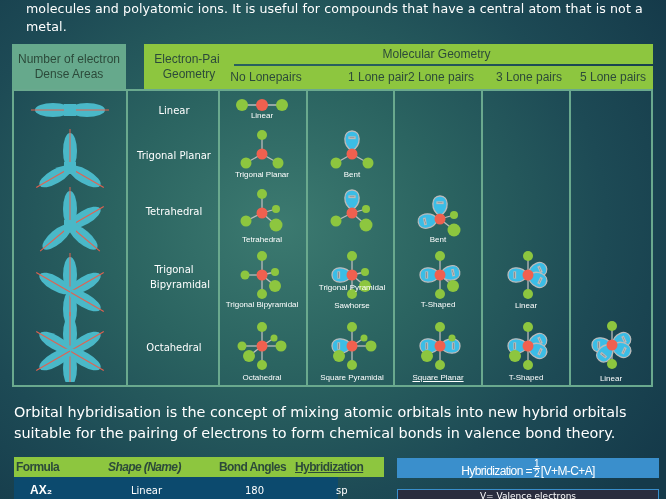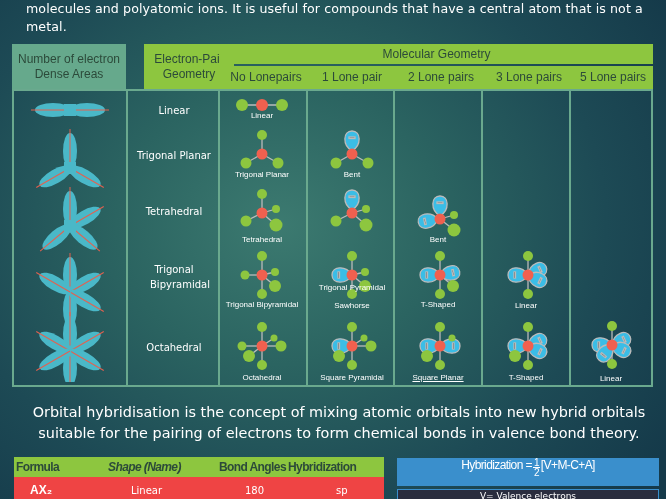--- a/index.html
+++ b/index.html
@@ -8,41 +8,41 @@
     background:radial-gradient(ellipse 70% 80% at 42% 45%, #3c7a70 0%, #2b6461 35%, #1d4a55 70%, #153a4a 100%);}
   .intro{position:absolute;left:14px;top:0px;width:640px;font-size:12.6px;line-height:18px;color:#fff;letter-spacing:0.1px;margin-left:12px;}
   .hdr{position:absolute;font-family:"Liberation Sans",sans-serif;font-size:12px;color:#2c4a3a;text-align:center;line-height:15px;display:flex;align-items:center;justify-content:center;box-sizing:border-box;}
   .hdr-green{background:#8dc63f;}
   .hdr-teal{background:#66a98c;}
   .grid{position:absolute;left:12px;top:89px;width:641px;height:298px;border:2px solid #6aa98e;box-sizing:border-box;}
   .vline{position:absolute;top:89px;height:298px;width:2px;background:#6aa98e;}
   .egeo{position:absolute;left:128px;width:92px;text-align:center;font-size:10px;line-height:15px;color:#fff;}
   .shape{position:absolute;}
   .lbl{position:absolute;font-family:"Liberation Sans",sans-serif;font-size:8px;color:#fff;text-align:center;width:100px;white-space:nowrap;}
-  .para2{position:absolute;left:14px;top:402px;width:650px;font-size:14.4px;line-height:21px;color:#fff;text-align:center;}
+  .para2{position:absolute;left:14px;top:402px;width:650px;font-size:14.4px;line-height:21px;color:#fff;}
   .tbl-hdr{position:absolute;left:14px;top:457px;width:370px;height:20px;background:#8dc63f;color:#2c4a3a;font-family:"Liberation Sans",sans-serif;font-weight:bold;font-size:12px;letter-spacing:-0.6px;}
   .tbl-hdr span,.tbl-row span{position:absolute;top:3px;}
-  .tbl-row{position:absolute;left:14px;top:477px;width:370px;height:22px;background:#ef4444;font-size:10px;}
+  .tbl-row{position:absolute;left:14px;top:477px;width:324px;height:22px;background:#0c4a6e;font-size:10px;}
   .tbl-row span{top:8px;}
-  .formula-box{position:absolute;left:397px;top:458px;width:262px;height:28px;background:#3a8fcc;color:#fff;font-family:"Liberation Sans",sans-serif;font-size:12px;letter-spacing:-0.6px;display:flex;align-items:flex-start;justify-content:center;}
+  .formula-box{position:absolute;left:397px;top:458px;width:262px;height:20px;background:#3a8fcc;color:#fff;font-family:"Liberation Sans",sans-serif;font-size:12px;letter-spacing:-0.6px;display:flex;align-items:flex-end;justify-content:center;}
   .frac{display:inline-flex;flex-direction:column;align-items:center;font-size:10px;line-height:9px;margin:0 1px;}
   .frac .num{border-bottom:1px solid #fff;padding:0 1px;}
   .legend-box{position:absolute;left:397px;top:489px;width:262px;height:14px;background:#2a2d3e;border:1px solid #3a8fcc;box-sizing:border-box;color:#fff;font-size:9px;text-align:center;line-height:12px;}
 </style>
 </head>
 <body>
 
 <div class="intro">molecules and polyatomic ions. It is useful for compounds that have a central atom that is not a metal.</div>
 
 <div class="hdr hdr-teal" style="left:12px;top:44px;width:114px;height:45px;">Number of electron Dense Areas</div>
 <div class="hdr hdr-green" style="left:144px;top:44px;width:90px;height:45px;">Electron-Pair Geometry</div>
 <div class="hdr hdr-green" style="left:220px;top:44px;width:433px;height:20px;">Molecular Geometry</div>
 <div class="hdr hdr-green" style="left:220px;top:66px;width:433px;height:23px;justify-content:flex-start;">
   <span style="position:absolute;left:4px;width:84px;">No Lonepairs</span>
-  <span style="position:absolute;left:92px;width:80px;">1 Lone pair</span>
+  <span style="position:absolute;left:108px;width:80px;text-align:right;">1 Lone pair</span>
   <span style="position:absolute;left:178px;width:86px;">2 Lone pairs</span>
   <span style="position:absolute;left:266px;width:86px;">3 Lone pairs</span>
   <span style="position:absolute;left:353px;width:80px;">5 Lone pairs</span>
 </div>
 
 <div class="grid"></div>
 <div class="vline" style="left:126px;"></div>
 <div class="vline" style="left:218px;"></div>
 <div class="vline" style="left:306px;"></div>
 <div class="vline" style="left:393px;"></div>
@@ -339,21 +339,21 @@
 <div class="lbl" style="left:388px;top:373px;text-decoration:underline;">Square Planar</div>
 <div class="lbl" style="left:476px;top:373px;">T-Shaped</div>
 <div class="lbl" style="left:561px;top:374px;">Linear</div>
 
 <div class="para2">Orbital hybridisation is the concept of mixing atomic orbitals into new hybrid orbitals suitable for the pairing of electrons to form chemical bonds in valence bond theory.</div>
 
 <div class="tbl-hdr">
   <span style="left:2px;">Formula</span>
   <span style="left:94px;font-style:italic;">Shape (Name)</span>
   <span style="left:205px;">Bond Angles</span>
-  <span style="left:274px;">Hybridization</span>
+  <span style="left:281px;text-decoration:underline;">Hybridization</span>
 </div>
 <div class="tbl-row">
   <span style="left:16px;font-weight:bold;font-family:'Liberation Sans',sans-serif;font-size:12px;top:6px;">AX₂</span>
   <span style="left:117px;">Linear</span>
   <span style="left:231px;">180</span>
   <span style="left:322px;">sp</span>
 </div>
 
 <div class="formula-box">
   <span>Hybridization =</span>

